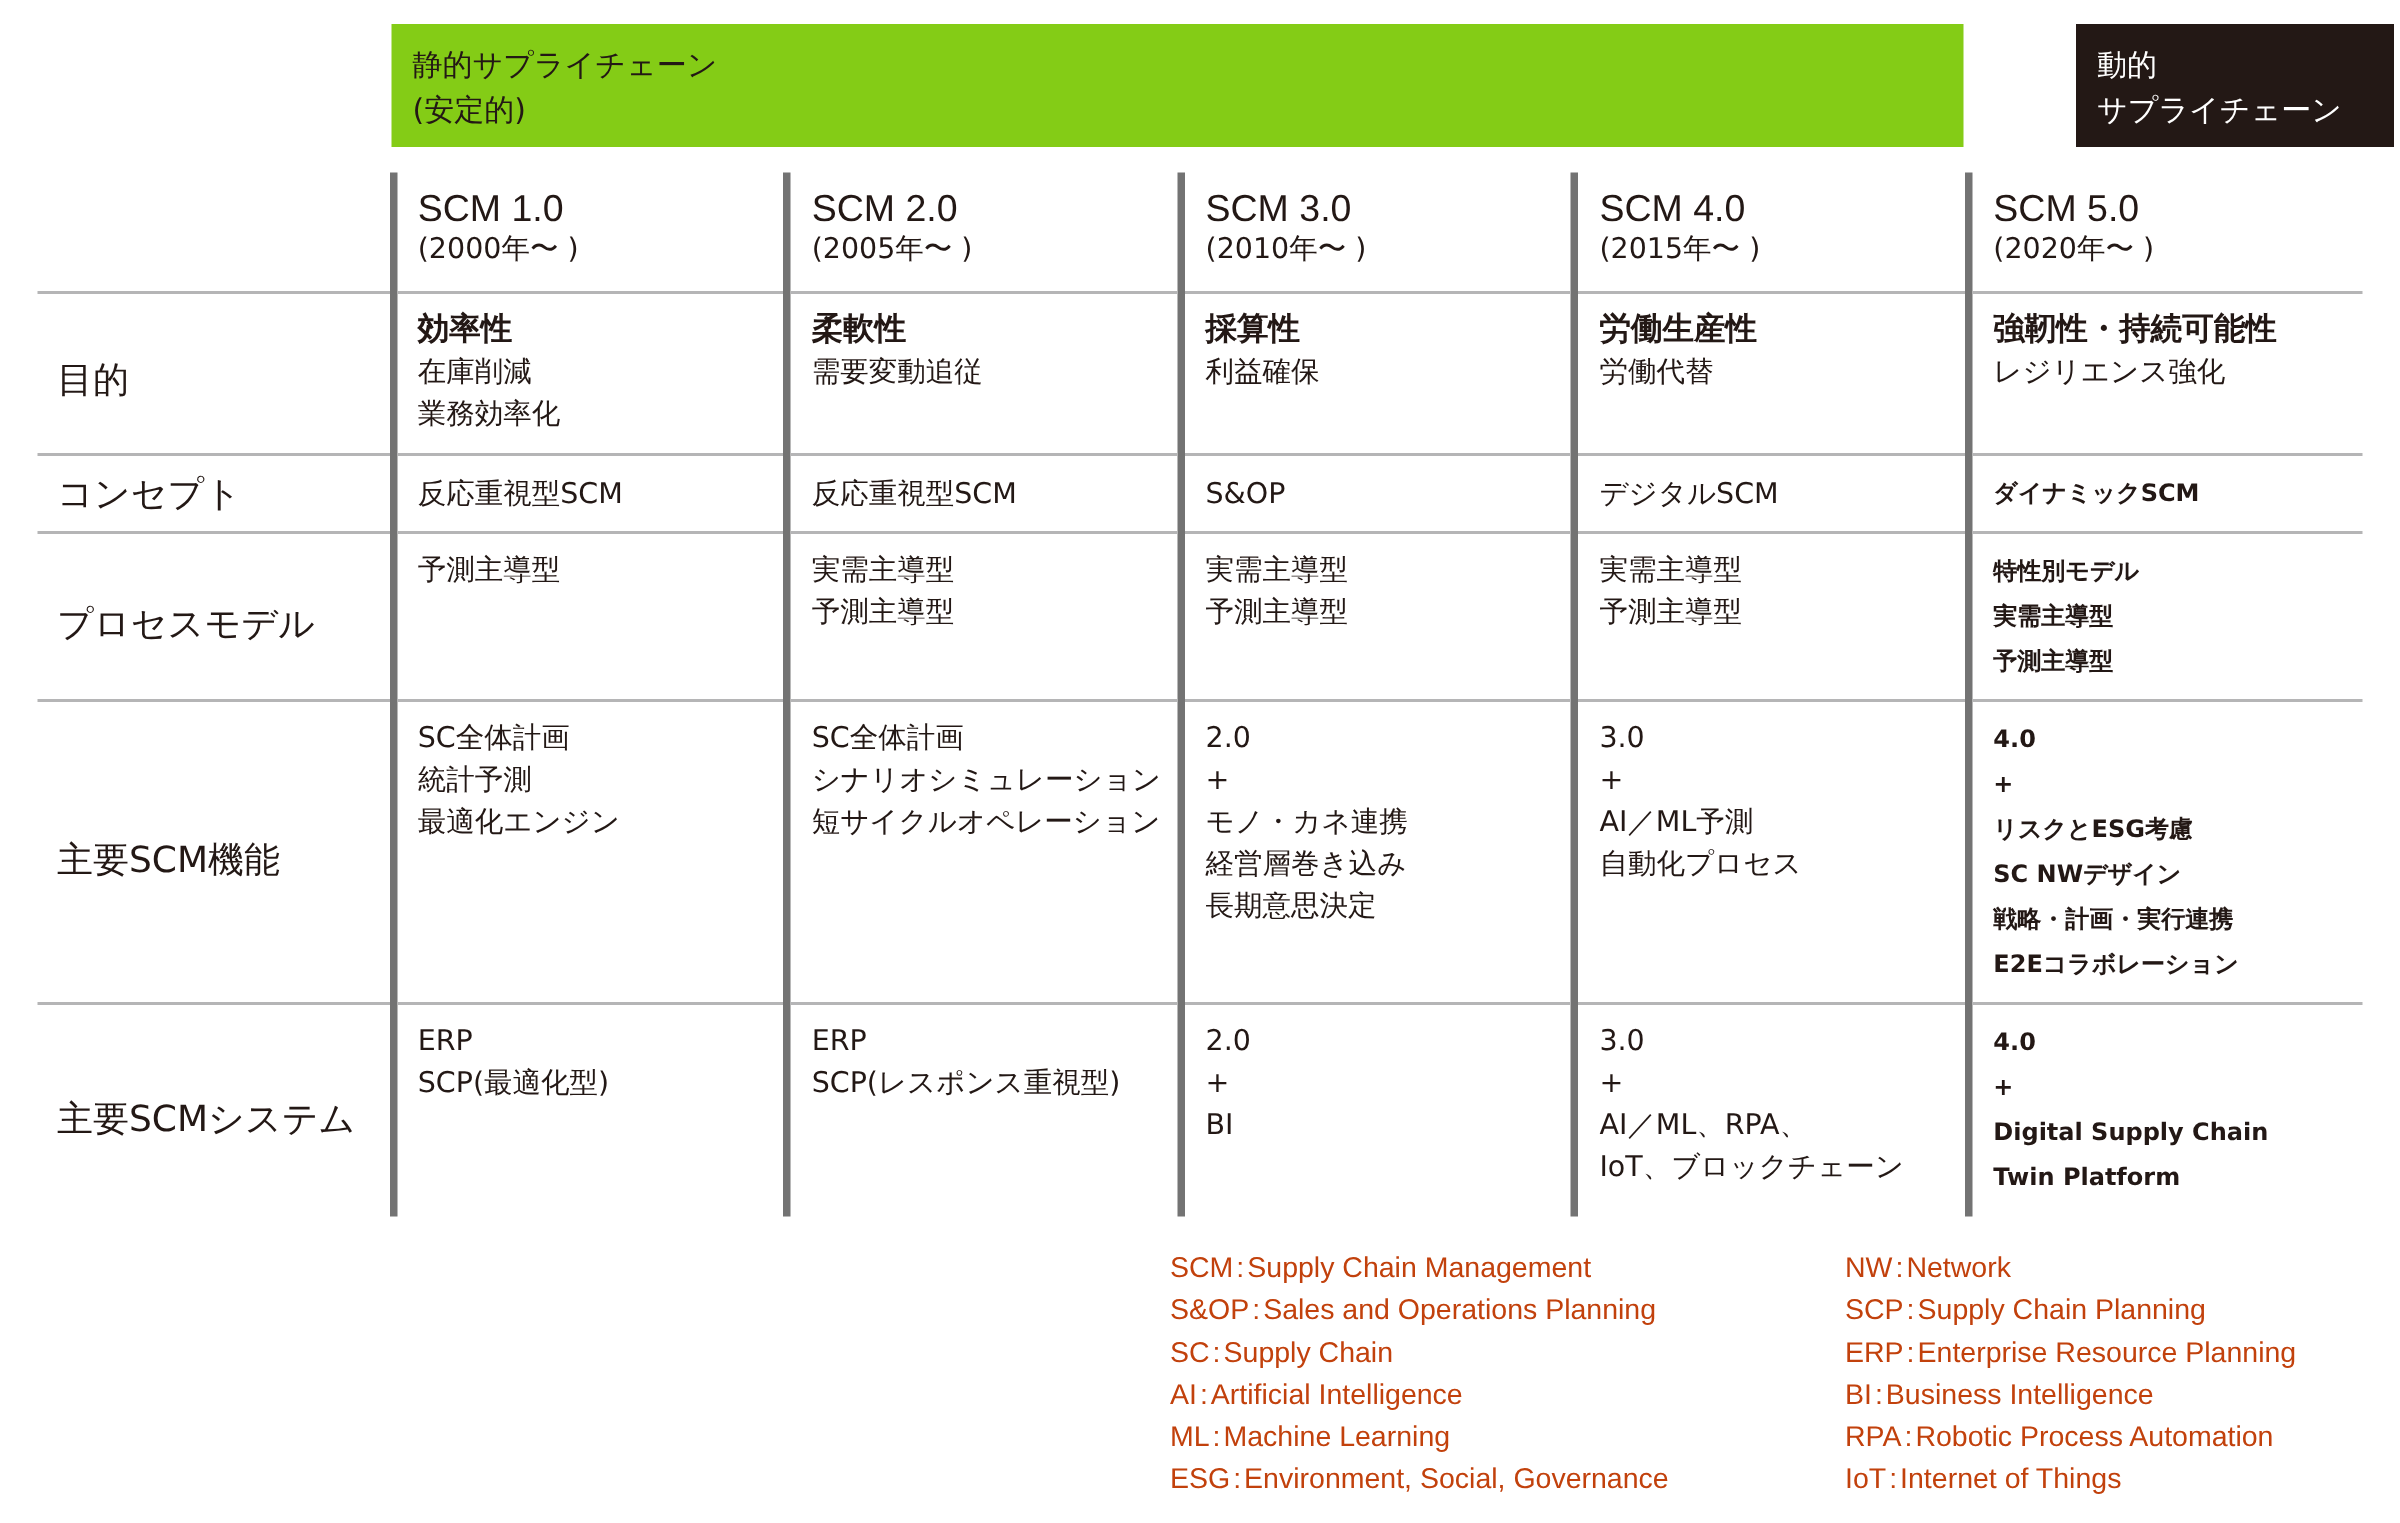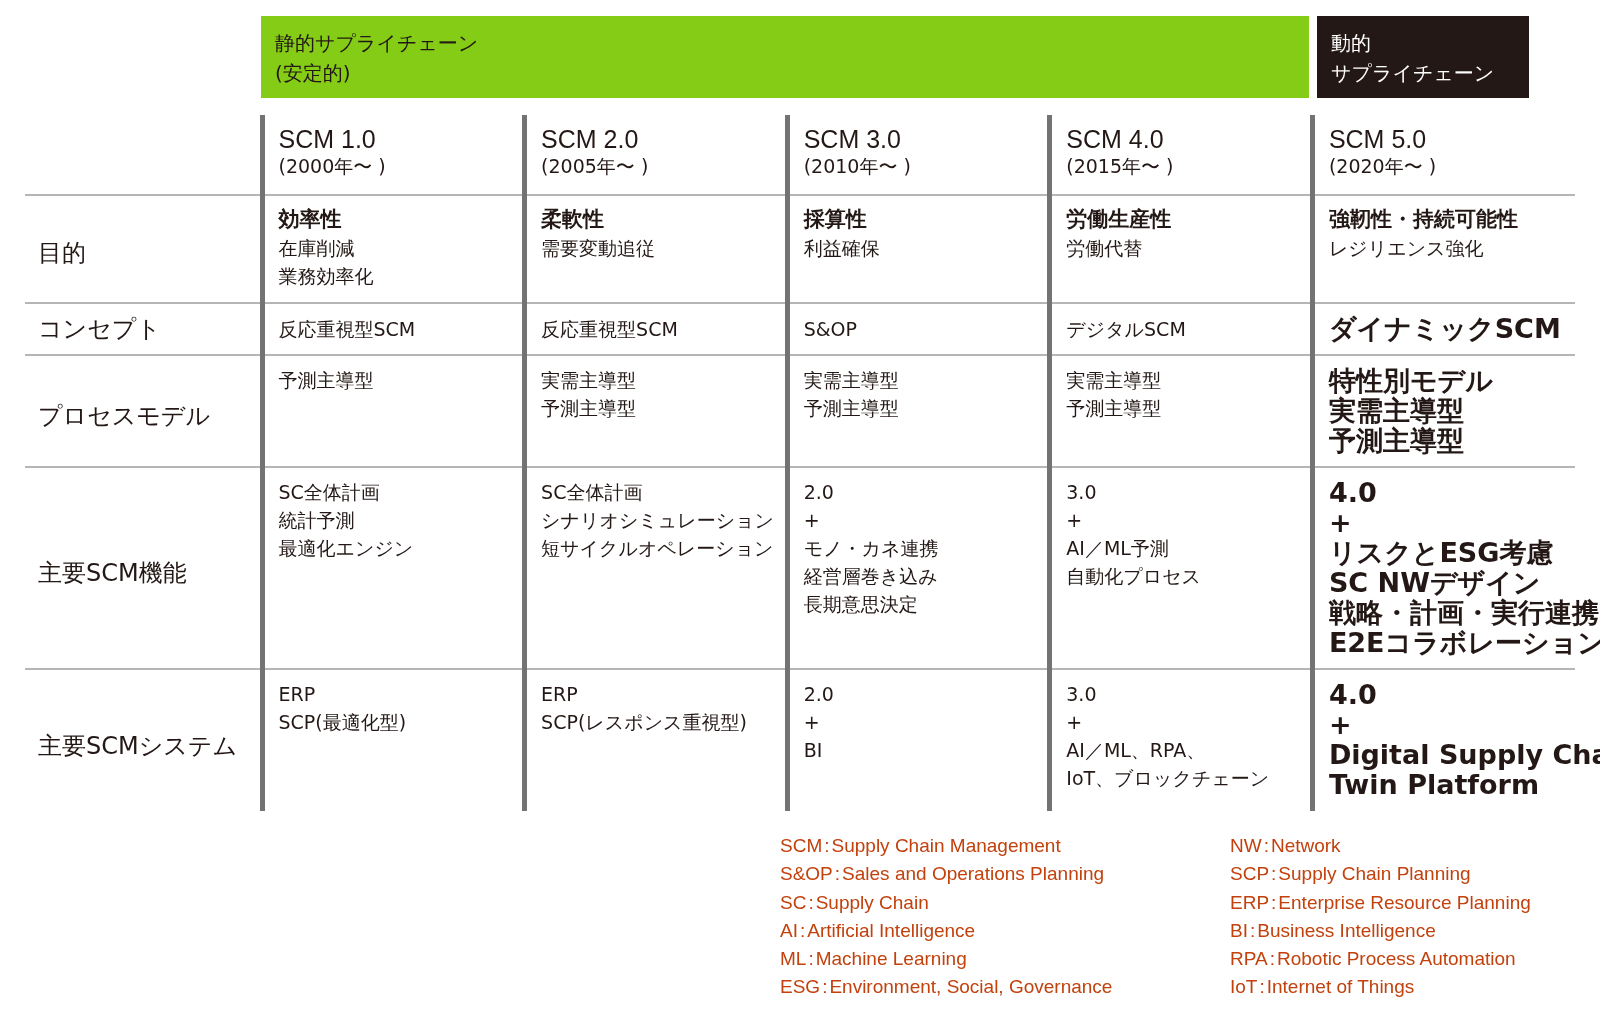--- a/index.html
+++ b/index.html
@@ -6,21 +6,21 @@
     body {
       width: 1600px; height: 1015px; position: relative; overflow: hidden;
       font-family: "DejaVu Sans", "Liberation Sans", sans-serif;
       color: #231815;
     }
     .band {
       position: absolute; top: 16px; height: 82px; box-sizing: border-box;
       padding: 12px 14px 0 14px; font-size: 20px; line-height: 30px;
     }
     .band-static { left: 261px; width: 1048px; background: #84cc16; color: #231815; }
-    .band-dynamic { left: 1317px; width: 212px; background: #231815; color: #ffffff; }
+    .band-dynamic { left: 1384px; width: 212px; background: #231815; color: #ffffff; }
     .band .line { display: block; white-space: nowrap; }
 
     table.grid {
       position: absolute; left: 25px; top: 115px;
       border-collapse: collapse; table-layout: fixed;
       width: 1550px;
     }
     table.grid col.c-label { width: 237px; }
     table.grid col.c-gen { width: 262.6px; }
     table.grid td, table.grid th {
@@ -42,21 +42,21 @@
 
     tr.r-purpose td { height: 108px; padding-top: 8px; }
     tr.r-concept td { height: 52px; vertical-align: middle; }
     tr.r-concept td.cell { padding-top: 0; }
     tr.r-process td { height: 112px; padding-top: 10px; }
     tr.r-func td { height: 202px; padding-top: 10px; }
     tr.r-sys td { height: 142px; padding-top: 10px; }
 
     .cell .ln { display: block; font-size: 19px; line-height: 28px; white-space: nowrap; }
     .cell .ln.head { font-size: 21px; line-height: 30px; font-weight: bold; }
-    .cell.strong .ln { font-size: 27px; line-height: 30px; font-weight: bold; }
+    .cell.strong .ln { font-size: 16px; line-height: 30px; font-weight: bold; }
 
     .legend {
       position: absolute; top: 832px; font-size: 19px; line-height: 28.3px;
       font-family: "Liberation Sans", sans-serif; color: #c2410c;
     }
     .legend-left { left: 780px; }
     .legend-right { left: 1230px; }
     .legend .item { display: block; white-space: nowrap; }
     .legend .sep { padding: 0 2px; }
   </style>

